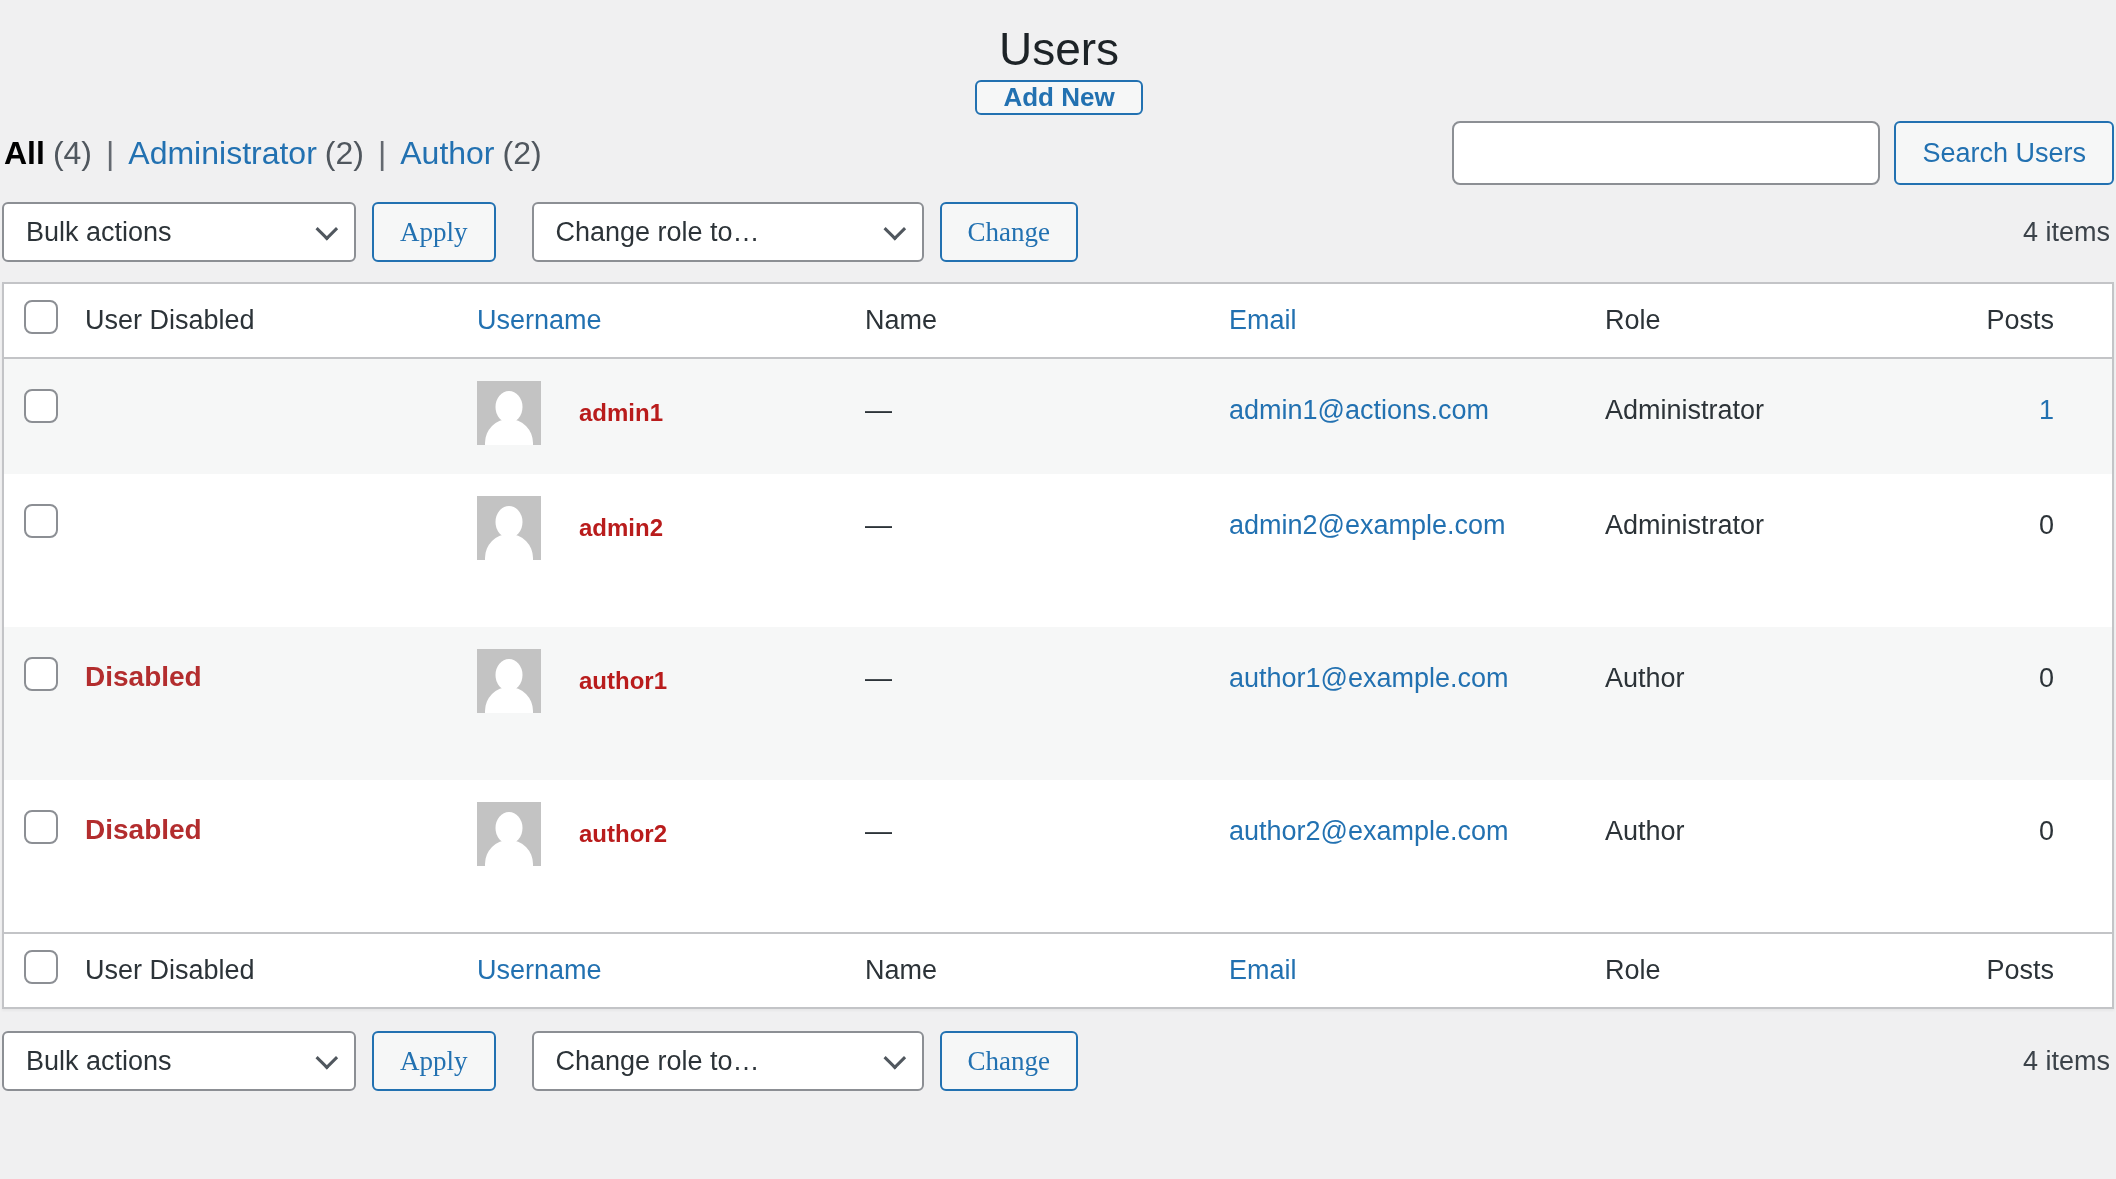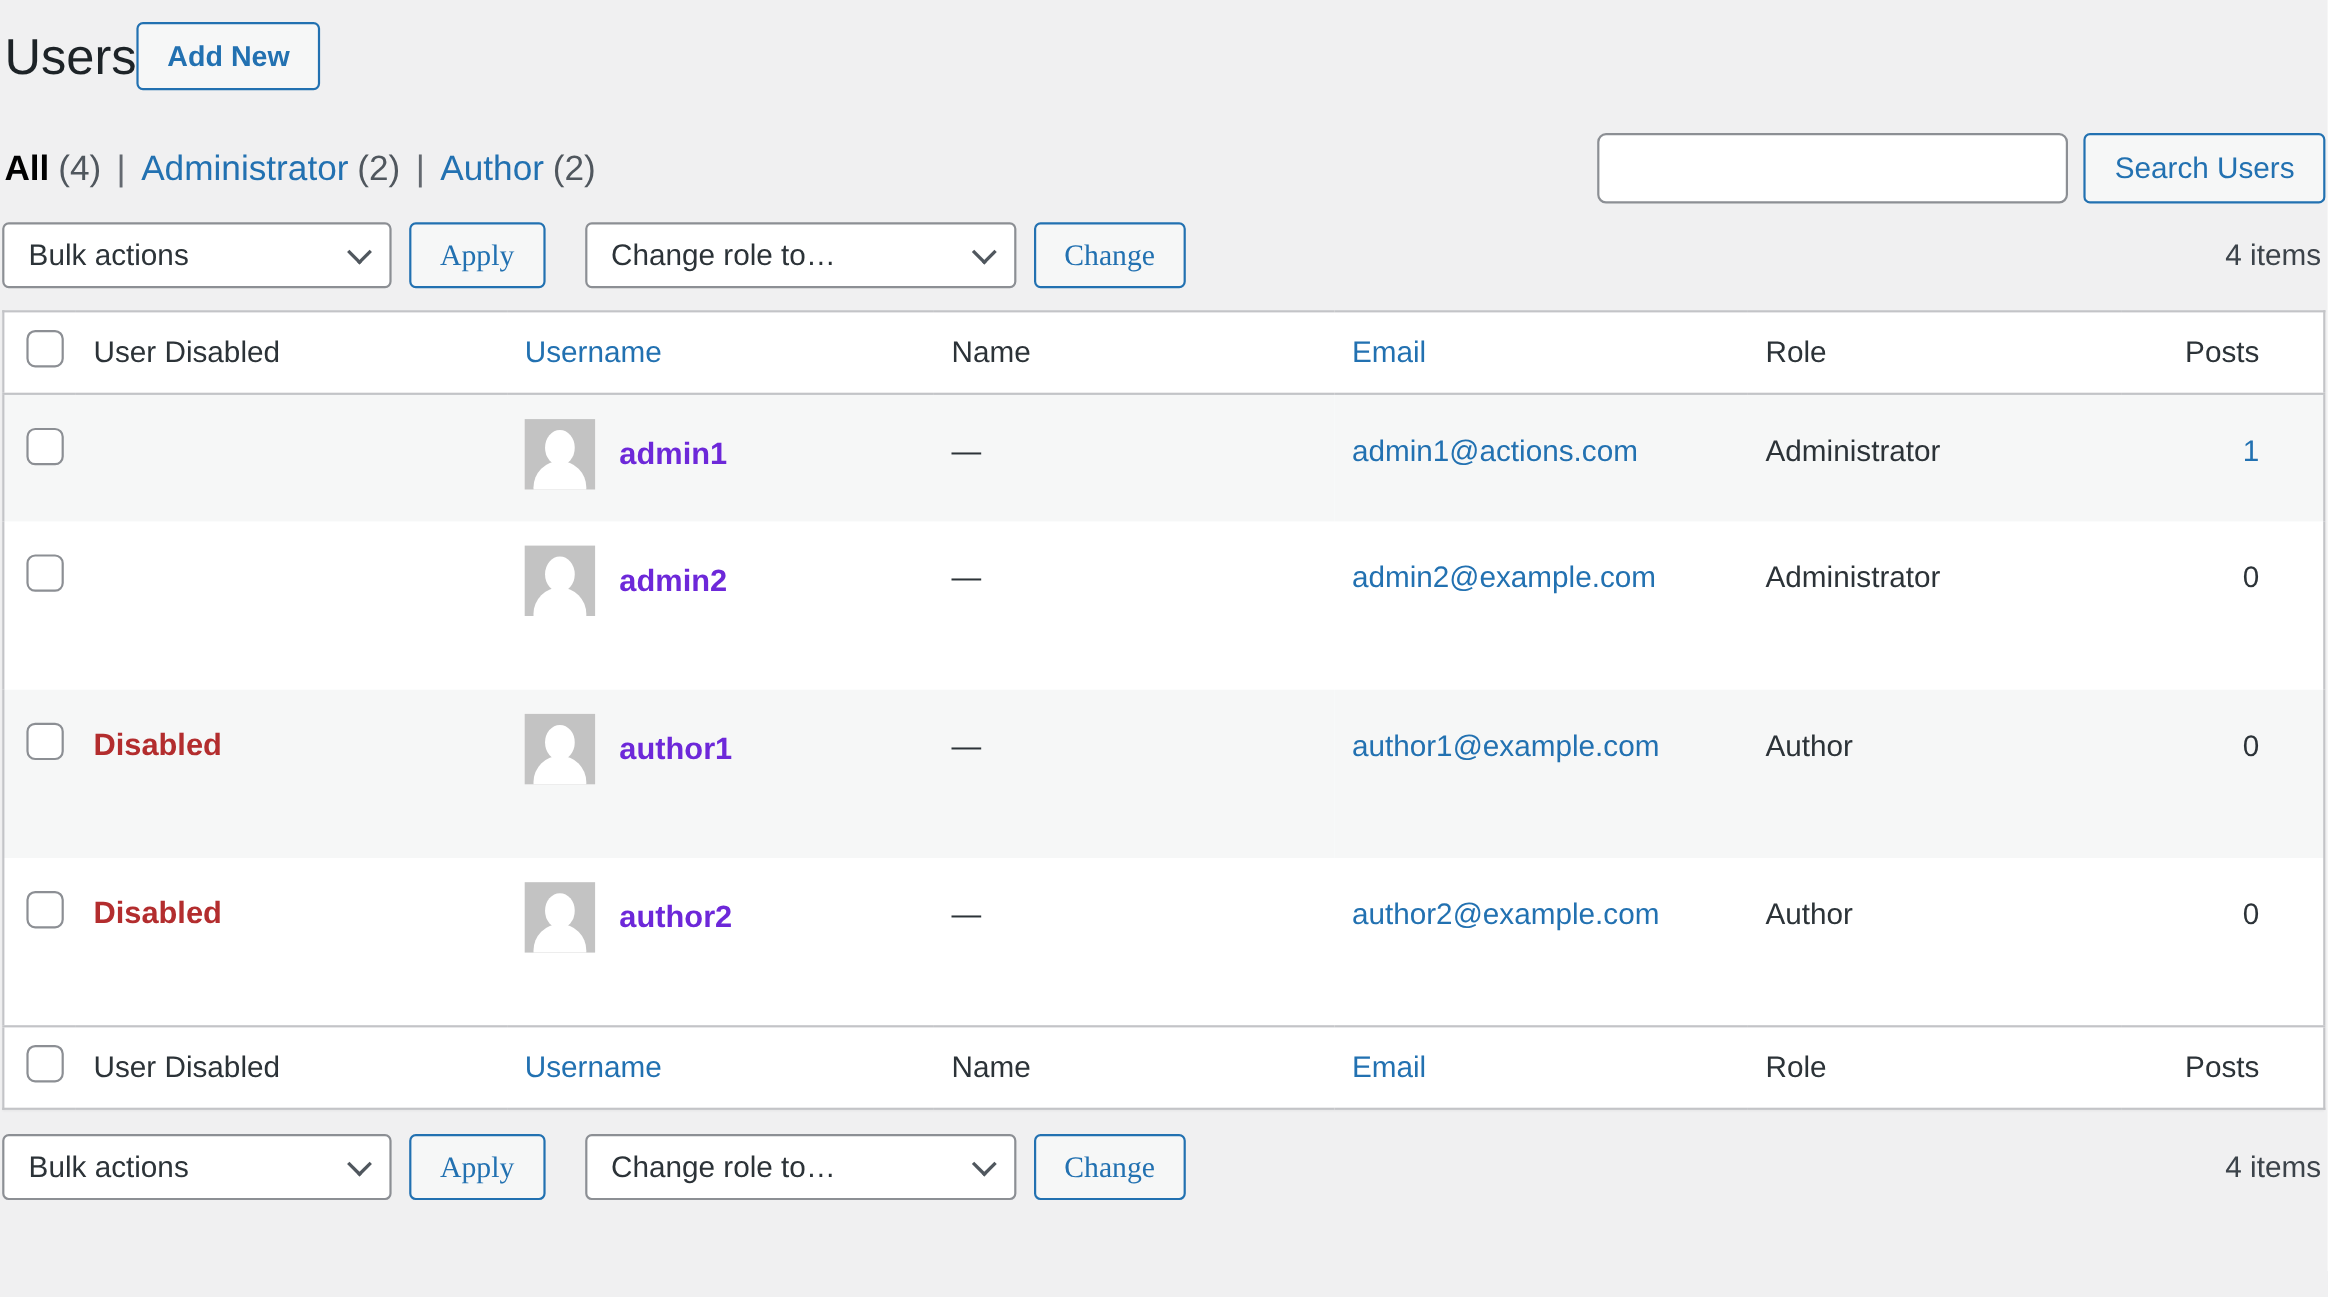--- a/index.html
+++ b/index.html
@@ -6,21 +6,21 @@
   html,body { width:2116px; height:1179px; overflow:hidden; }
   body {
     background:#f0f0f1;
     font-family:"Liberation Sans","DejaVu Sans",sans-serif;
     font-size:26px;
     color:#3c434a;
   }
   .wrap { padding:18px 2px 0 2px; }
 
   
-  .page-header { display:flex; align-items:center; padding-left:2px; height:66px; }
+  .page-header { display:flex; align-items:center; padding-left:2px; height:66px;flex-direction:column; }
   .page-title { font-size:46px; font-weight:400; color:#1d2327; line-height:62px; }
   .page-title-action {
     height:62px; display:inline-flex; align-items:center;
     padding:0 26px; border:2px solid #2271b1; border-radius:6px;
     background:#f6f7f7; color:#2271b1; font-size:26px; font-weight:600;
     text-decoration:none; cursor:pointer;
   }
 
   
   .notice {
@@ -106,21 +106,21 @@
   .user-flex { display:flex; align-items:center; gap:22px; }
   .avatar { width:64px; height:64px; background:#c3c3c3; position:relative; overflow:hidden; flex:none; }
   .avatar .head {
     position:absolute; top:10px; left:50%; transform:translateX(-50%);
     width:27px; height:32px; background:#fff; border-radius:50%;
   }
   .avatar .torso {
     position:absolute; bottom:-10px; left:50%; transform:translateX(-50%);
     width:48px; height:36px; background:#fff; border-radius:26px 26px 0 0;
   }
-  .username-link { color:#6d28d9; font-weight:700; font-size:28px; text-decoration:none; }
+  .username-link { color:#b91c1c; font-weight:700; font-size:24px; text-decoration:none;margin-left:16px; }
   td.text-cell { padding-top:36px; }
   .email-link { color:#2271b1; text-decoration:none; }
   th.posts-col, td.posts-cell { text-align:right; padding-right:58px; }
   .posts-count-link { color:#2271b1; text-decoration:none; }
 </style>
 </head>
 <body>
 
 <div class="wrap">
 

